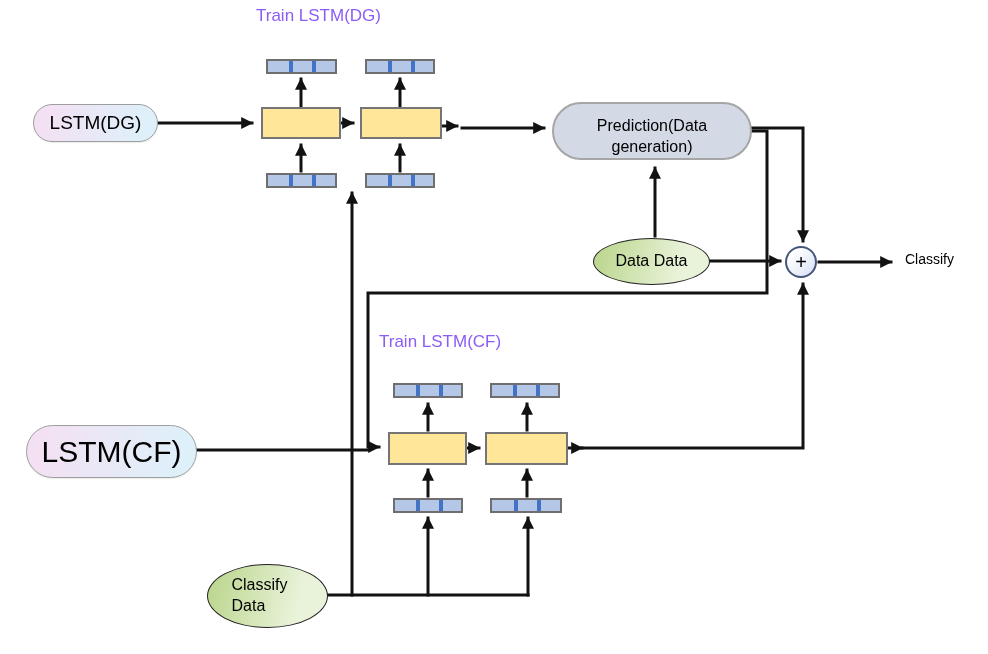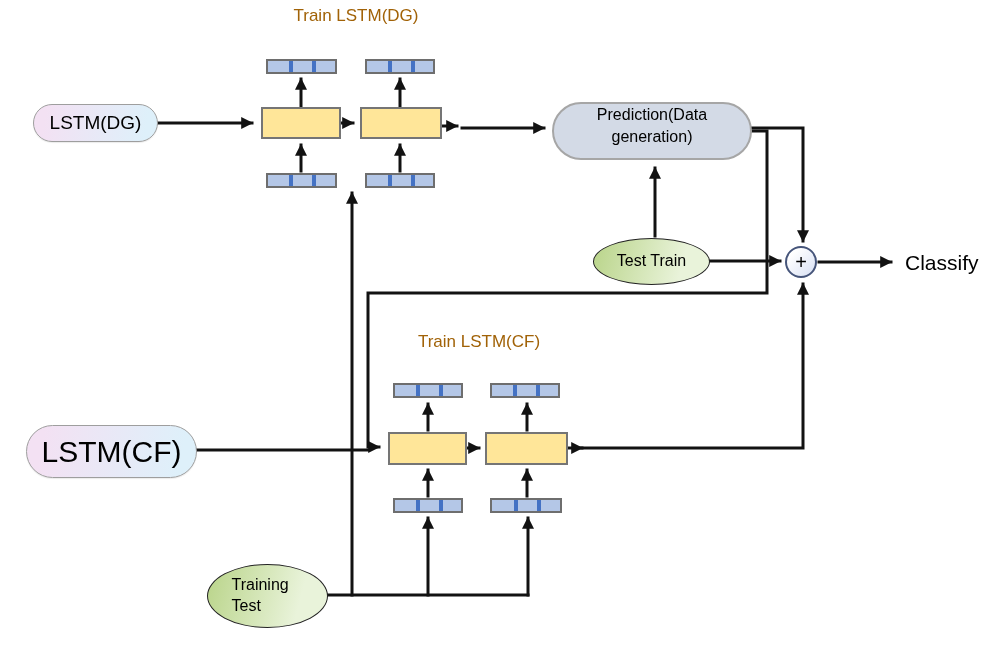--- a/index.html
+++ b/index.html
@@ -3,34 +3,34 @@
 <meta charset="utf-8">
 <style>
   html,body{margin:0;padding:0;background:#ffffff;}
   .stage{
     position:relative;width:988px;height:654px;background:#ffffff;overflow:hidden;
     font-family:"Liberation Sans", sans-serif;color:#000;
   }
   .stage svg{position:absolute;left:0;top:0;}
   .abs{position:absolute;box-sizing:border-box;}
   .title{
-    font-size:17px;color:#a16207;text-align:center;white-space:nowrap;
+    font-size:17px;color:#8b5cf6;text-align:left;white-space:nowrap;
   }
   .pill{
     border:1.6px solid var(--pill-border);
     background:linear-gradient(100deg, var(--pill-pink) 10%, var(--pill-blue) 90%);
     display:flex;align-items:center;justify-content:center;
     box-shadow:0 1px 1px rgba(0,0,0,0.08);
   }
   .pill-dg{left:33px;top:104px;width:125px;height:38px;border-radius:19px;font-size:19px;}
   .pill-cf{left:26px;top:425px;width:171px;height:53px;border-radius:27px;font-size:30px;}
   .prediction{
     left:552px;top:102px;width:200px;height:58px;border-radius:29px;
     border:2px solid var(--prediction-border);background:var(--prediction-fill);
-    display:flex;align-items:flex-start;justify-content:center;text-align:center;
+    display:flex;align-items:flex-end;justify-content:center;text-align:center;
     font-size:16px;line-height:1.35;padding:0 18px;
   }
   .ellipse{
     border:1.4px solid #222;border-radius:50%;
     background:linear-gradient(105deg, var(--green-dark) 0%, var(--green-light) 75%);
     display:flex;align-items:center;justify-content:center;
     font-size:16px;line-height:1.3;
   }
   .ellipse-test{left:593px;top:238px;width:117px;height:47px;}
   .ellipse-training{left:207px;top:564px;width:121px;height:64px;text-align:left;}
@@ -48,21 +48,21 @@
     background:var(--cell-fill);border:2px solid var(--cell-border);
     width:80px;height:32px;
   }
   .sum{
     left:785px;top:246px;width:32px;height:32px;border-radius:50%;
     border:2px solid var(--sum-border);
     background:linear-gradient(135deg,#ffffff 20%, var(--sum-fill) 90%);
     display:flex;align-items:center;justify-content:center;
     font-size:20px;font-weight:400;color:#000;
   }
-  .classify{left:905px;top:251px;font-size:21px;white-space:nowrap;}
+  .classify{left:905px;top:251px;font-size:14px;white-space:nowrap;}
 </style>
 </head>
 <body>
 
 <div class="stage">
 
   <svg width="988" height="654" viewBox="0 0 988 654">
     <defs>
       <marker id="ah" viewBox="0 0 10 10" markerWidth="14" markerHeight="12" refX="9" refY="5" orient="auto" markerUnits="userSpaceOnUse">
         <path d="M0 0 L10 5 L0 10 Z" fill="#121212"></path>
@@ -119,34 +119,34 @@
   <div class="abs vbar" style="left:365px;top:173px;width:70px;"></div>
 
   <div class="abs cell" style="left:261px;top:107px;"></div>
   <div class="abs cell" style="left:360px;top:107px;width:82px;"></div>
 
   <div class="abs prediction">
     <span>Prediction(Data generation)</span>
   </div>
 
   <div class="abs ellipse ellipse-test">
-    <span>Test Train</span>
+    <span>Data Data</span>
   </div>
 
   <div class="abs sum">
     <span>+</span>
   </div>
 
   <div class="abs classify">Classify</div>
 
   <div class="abs vbar" style="left:393px;top:383px;width:70px;"></div>
   <div class="abs vbar" style="left:490px;top:383px;width:70px;"></div>
   <div class="abs vbar" style="left:393px;top:498px;width:70px;"></div>
   <div class="abs vbar" style="left:490px;top:498px;width:72px;"></div>
 
   <div class="abs cell" style="left:388px;top:432px;width:79px;height:33px;"></div>
   <div class="abs cell" style="left:485px;top:432px;width:83px;height:33px;"></div>
 
   <div class="abs ellipse ellipse-training">
-    <span class="inner">Training Test</span>
+    <span class="inner">Classify Data</span>
   </div>
 
 </div>
 
 </body></html>

